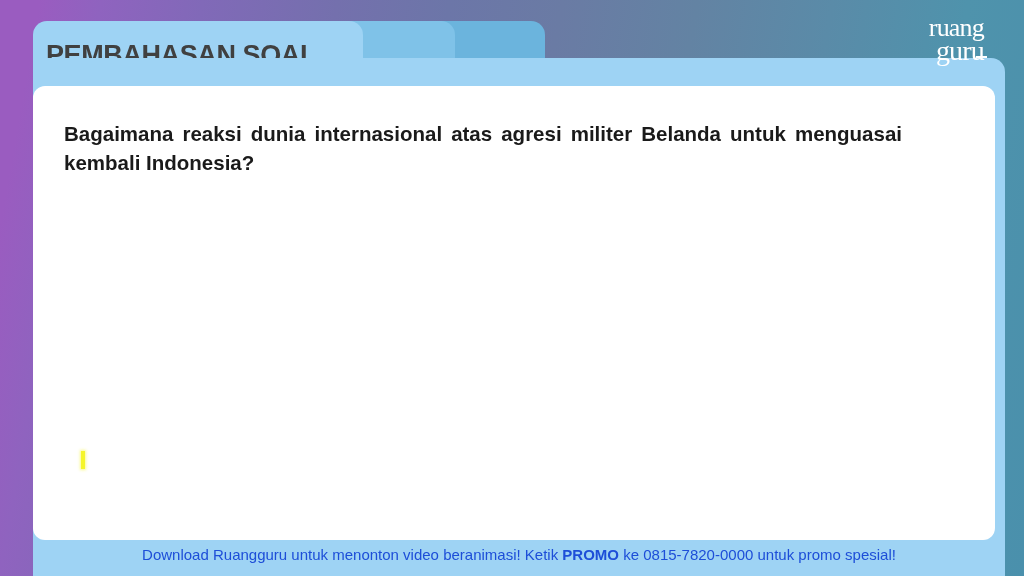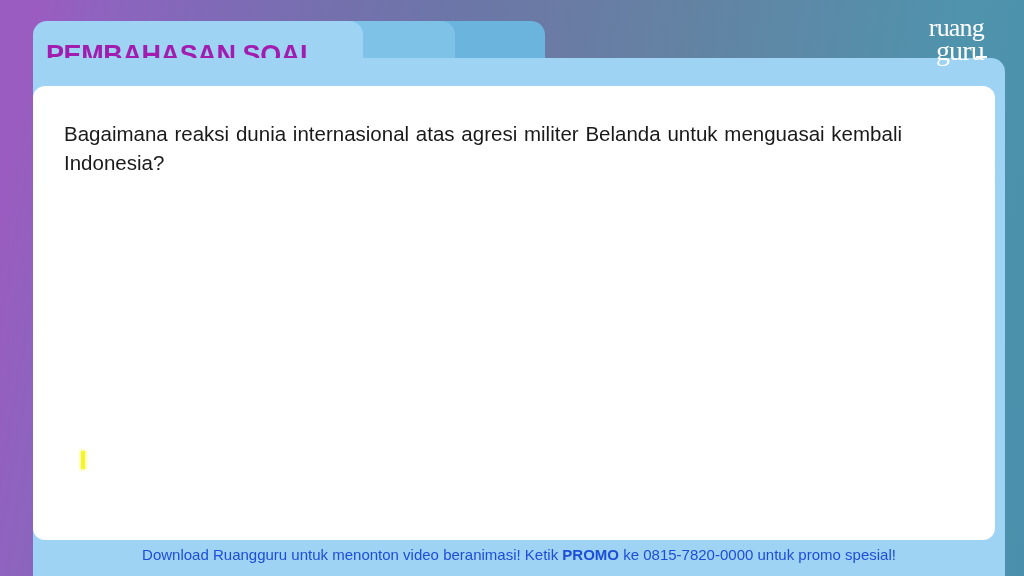--- a/index.html
+++ b/index.html
@@ -59,21 +59,21 @@
     z-index: 3;
   }
 
   #tab-1-label {
     position: absolute;
     left: 13px;
     top: 19px;
     font-size: 27px;
     font-weight: bold;
     letter-spacing: -0.4px;
-    color: #a21caf;
+    color: #404040;
     white-space: nowrap;
   }
 
   
   #card-frame {
     position: absolute;
     left: 33px;
     top: 58px;
     width: 972px;
     height: 518px;
@@ -97,20 +97,21 @@
   #question-text {
     position: absolute;
     left: 31px;
     top: 33px;
     width: 838px;
     font-size: 20.5px;
     line-height: 29px;
     color: #1a1a1a;
     text-align: justify;
     text-justify: inter-word;
+    font-weight: bold;
   }
 
   #answer-caret {
     position: absolute;
     left: 48px;
     top: 365px;
     width: 4px;
     height: 18px;
     background: #f5f52a;
     box-shadow: 0 0 3px 1px rgba(245,245,42,0.55);

